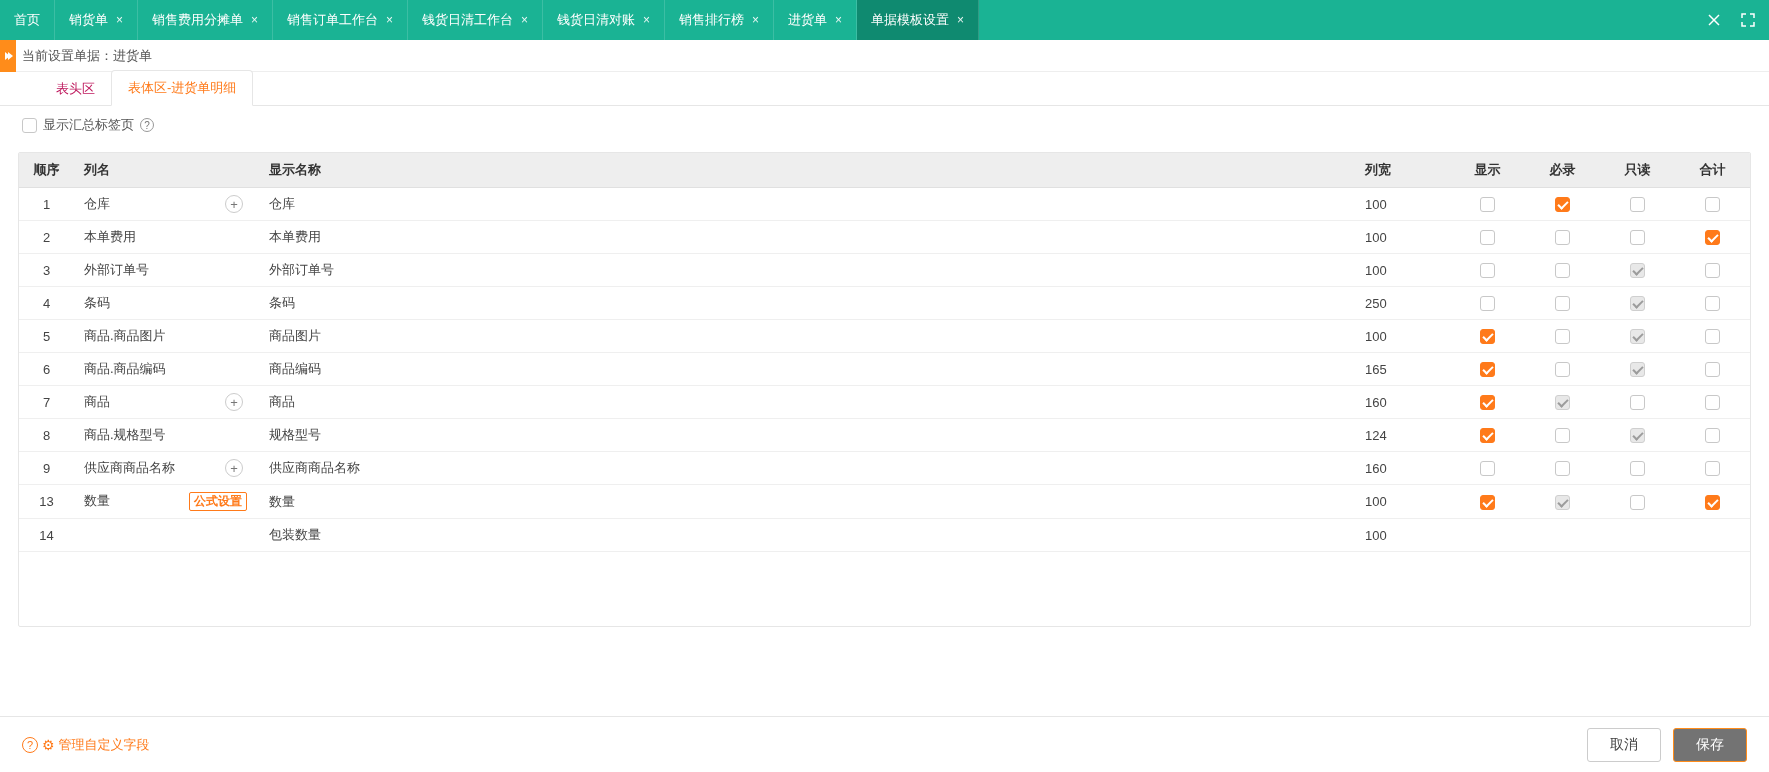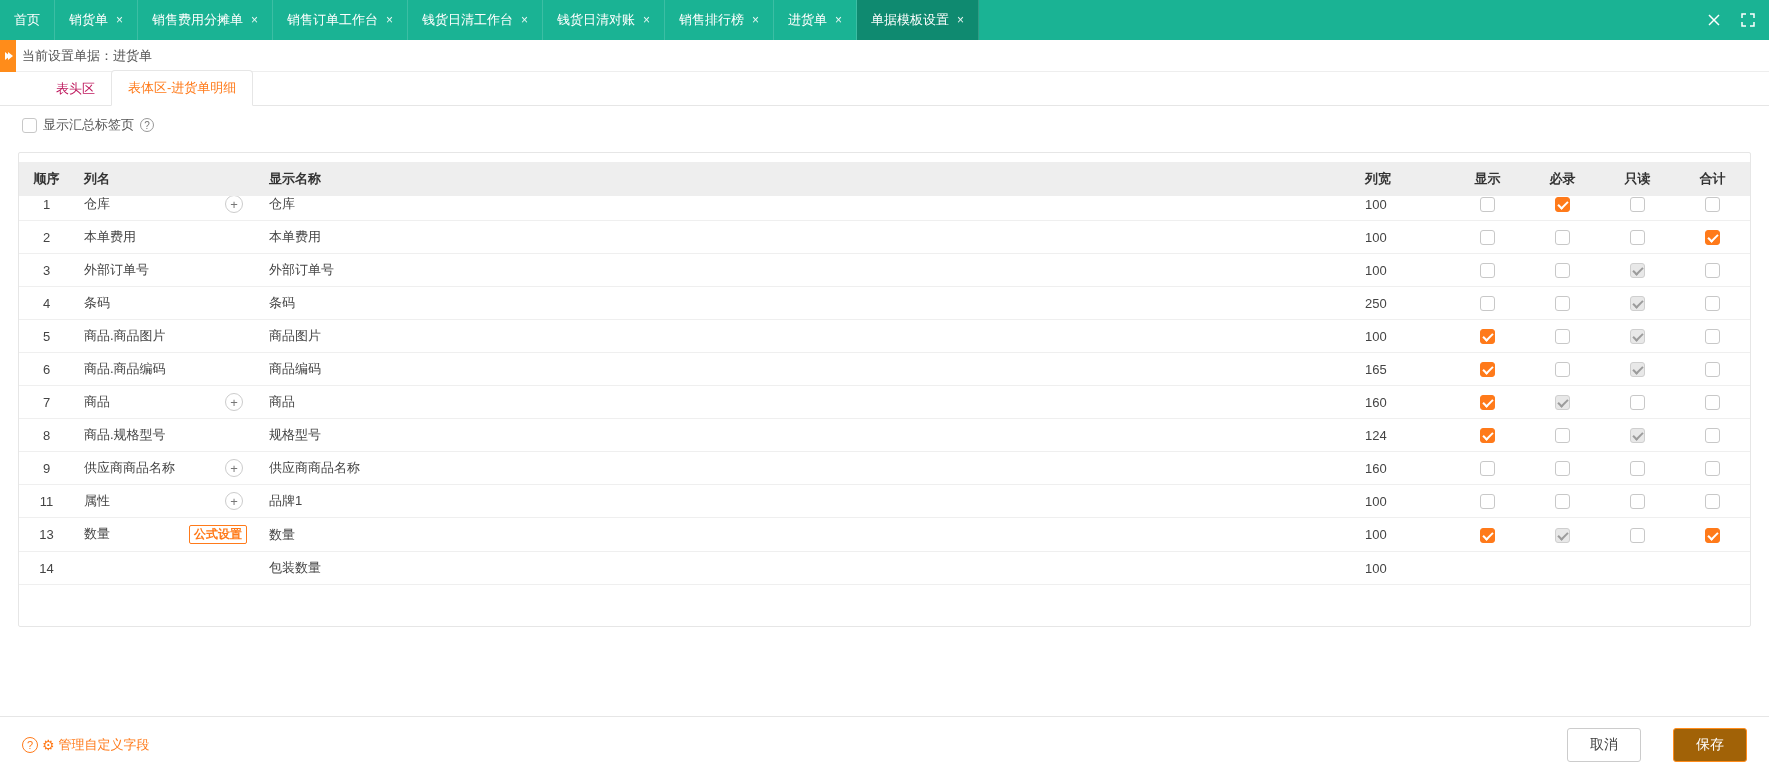--- a/index.html
+++ b/index.html
@@ -26,21 +26,21 @@
 .inner-tab.active { color: #ff7a1a; border: 1px solid #e6e6e6; border-bottom: 1px solid #fff; background: #fff; border-radius: 4px 4px 0 0; }
 
 
 .option-row { display: flex; align-items: center; padding: 10px 20px 18px 22px; font-size: 13px; color: #555; gap: 6px; }
 .option-row .help-icon { width: 14px; height: 14px; border: 1px solid #999; border-radius: 50%; display: inline-flex; align-items: center; justify-content: center; font-size: 10px; color: #777; cursor: pointer; }
 
 
 .table-wrap { position: relative; margin: 0 18px; border: 1px solid #e6e6e6; border-radius: 2px; height: 475px; overflow: hidden; }
 .table-scroll { height: 100%; overflow-y: auto; }
 table.grid { width: 100%; border-collapse: collapse; table-layout: fixed; }
-table.grid thead th { background: #eeeeee; color: #333; font-weight: 600; text-align: left; padding: 8px 10px; font-size: 13px; border-bottom: 1px solid #e0e0e0; position: sticky; top: 9px; z-index: 2; }
+table.grid thead th { background: #eeeeee; color: #333; font-weight: 600; text-align: left; padding: 8px 10px; font-size: 13px; border-bottom: 1px solid #e0e0e0; position: sticky; top: 0; z-index: 2; }
 table.grid thead th.center { text-align: center; }
 table.grid tbody td { padding: 7px 10px; font-size: 13px; color: #444; border-bottom: 1px solid #efefef; }
 .col-seq { width: 55px; text-align: center; }
 .col-name { width: 185px; }
 .col-disp { }
 .col-width { width: 95px; }
 .col-cb { width: 75px; text-align: center; }
 td.center { text-align: center; }
 
 .plus-btn { width: 18px; height: 18px; border: 1px solid #ccc; border-radius: 50%; display: inline-flex; align-items: center; justify-content: center; font-size: 13px; color: #777; cursor: pointer; background: #fff; float: right; margin-right: 6px; }
@@ -56,21 +56,21 @@
 
 
 .footer { position: fixed; bottom: 0; left: 0; right: 0; height: 56px; background: #fff; border-top: 1px solid #e6e6e6; display: flex; align-items: center; justify-content: space-between; padding: 0 22px; }
 .footer-left { display: flex; align-items: center; gap: 4px; color: #ff7a1a; font-size: 13px; }
 .footer-left .q-icon { width: 16px; height: 16px; border: 1px solid #ff7a1a; border-radius: 50%; display: inline-flex; align-items: center; justify-content: center; font-size: 11px; color: #ff7a1a; }
 .footer-left .gear { color: #ff7a1a; font-size: 14px; }
 .footer-left a { color: #ff7a1a; text-decoration: none; cursor: pointer; }
 .footer-right { display: flex; gap: 12px; }
 .btn { min-width: 74px; height: 34px; border-radius: 3px; font-size: 14px; cursor: pointer; display: inline-flex; align-items: center; justify-content: center; }
 .btn-default { background: #fff; border: 1px solid #ccc; color: #404040; }
-.btn-primary { background: #a16207; border: 1px solid #ff8c1a; color: #fff; margin-left: 20px; }
+.btn-primary { background: #737373; border: 1px solid #ff8c1a; color: #fff; }
 
 
 .table-scroll::-webkit-scrollbar { width: 10px; }
 .table-scroll::-webkit-scrollbar-thumb { background: #c7c7c7; border-radius: 5px; }
 .table-scroll::-webkit-scrollbar-track { background: #f2f2f2; }
 </style>
 </head>
 <body>
 
 <div class="top-tabs" id="top-tabs">
@@ -260,30 +260,20 @@
             <td class="center">9</td>
             <td><span>供应商商品名称</span><span class="plus-btn">+</span></td>
             <td>供应商商品名称</td>
             <td>160</td>
             <td class="center"><span class="cb"></span></td>
             <td class="center"><span class="cb"></span></td>
             <td class="center"><span class="cb"></span></td>
             <td class="center"><span class="cb"></span></td>
           </tr>
           <tr>
-            <td class="center">11</td>
-            <td><span>属性</span><span class="plus-btn">+</span></td>
-            <td>品牌1</td>
-            <td>100</td>
-            <td class="center"><span class="cb"></span></td>
-            <td class="center"><span class="cb"></span></td>
-            <td class="center"><span class="cb"></span></td>
-            <td class="center"><span class="cb"></span></td>
-          </tr>
-          <tr>
             <td class="center">13</td>
             <td><span>数量</span><span class="formula-btn">公式设置</span></td>
             <td>数量</td>
             <td>100</td>
             <td class="center"><span class="cb checked"></span></td>
             <td class="center"><span class="cb disabled checked"></span></td>
             <td class="center"><span class="cb"></span></td>
             <td class="center"><span class="cb checked"></span></td>
           </tr>
           <tr>

